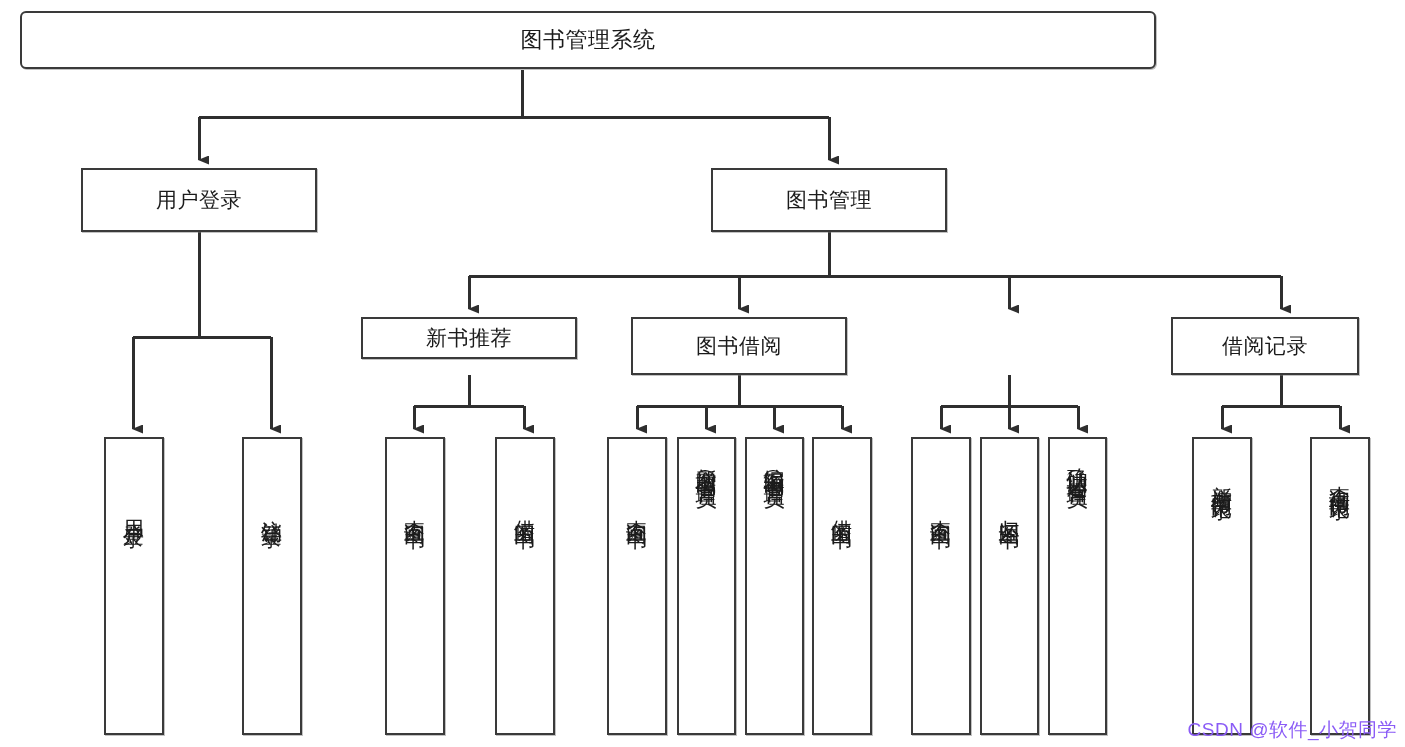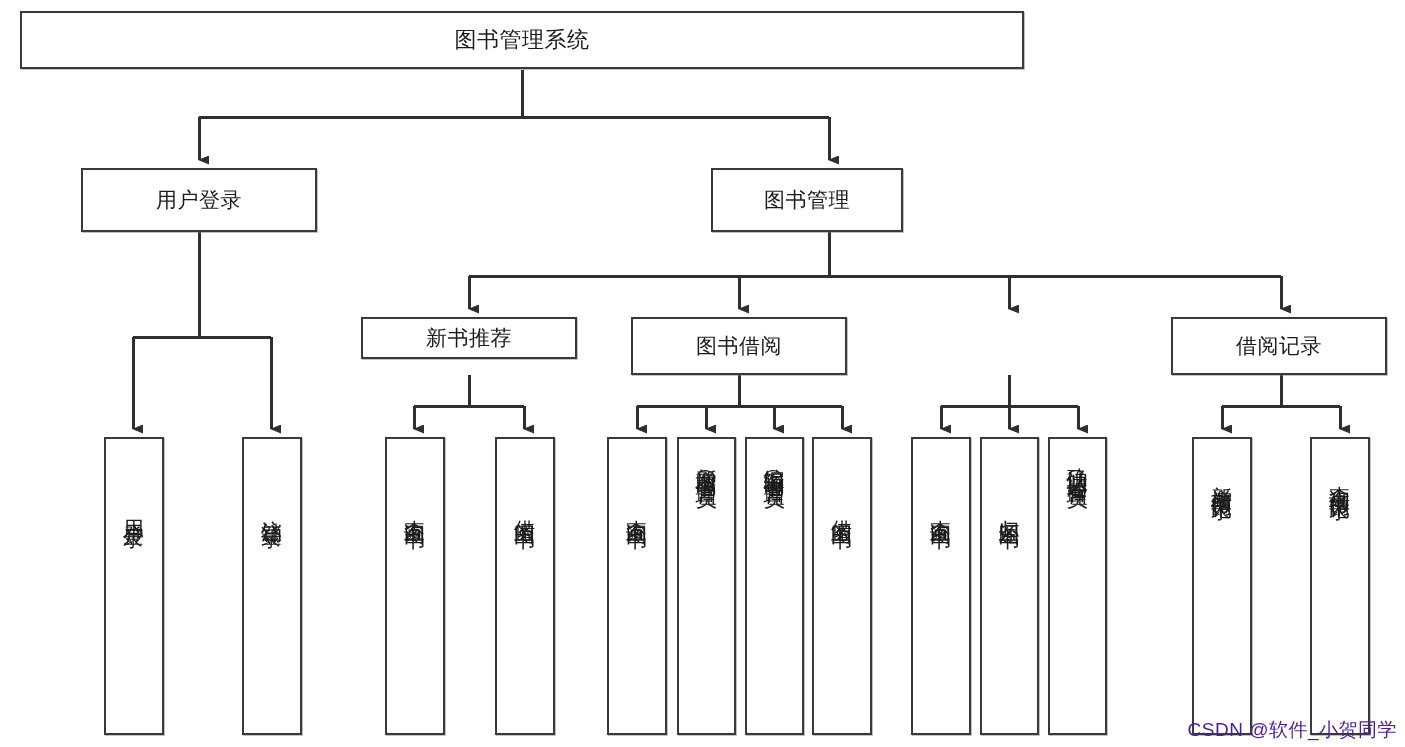--- a/index.html
+++ b/index.html
@@ -64,21 +64,21 @@
     padding-top: 58px;
   }
   .node.vertical.tall .node-label {
     padding-top: 6px;
   }
   #watermark {
     position: absolute;
     right: 8px;
     bottom: 4px;
     font-size: 19px;
-    color: #4c1d95;
+    color: #8b5cf6;
     white-space: nowrap;
     letter-spacing: 0.5px;
   }
 </style>
 </head>
 <body>
 
 <div id="diagram-root">
 
   <svg id="connector-layer" viewBox="0 0 1405 747" width="1405" height="747">
@@ -126,38 +126,38 @@
       <path d="M1009,406 L1009,429" marker-end="url(#arrowhead)"></path>
       <path d="M1078,406 L1078,429" marker-end="url(#arrowhead)"></path>
 
       <path d="M1281,375 L1281,406"></path>
       <path d="M1222,406 L1340,406"></path>
       <path d="M1222,406 L1222,429" marker-end="url(#arrowhead)"></path>
       <path d="M1340,406 L1340,429" marker-end="url(#arrowhead)"></path>
     </g>
   </svg>
 
-  <div class="node root horizontal" style="left:20px; top:11px; width:1004px; height:58px;">
+  <div class="node root horizontal" style="left:20px; top:11px; width:1136px; height:58px;border-radius:6px;">
     <span class="node-label">图书管理系统</span>
   </div>
 
   <div class="node horizontal" style="left:81px; top:168px; width:236px; height:64px;">
     <span class="node-label">用户登录</span>
   </div>
-  <div class="node horizontal" style="left:711px; top:168px; width:192px; height:64px;">
+  <div class="node horizontal" style="left:711px; top:168px; width:236px; height:64px;">
     <span class="node-label">图书管理</span>
   </div>
 
   <div class="node horizontal" style="left:361px; top:317px; width:216px; height:42px;">
     <span class="node-label">新书推荐</span>
   </div>
   <div class="node horizontal" style="left:631px; top:317px; width:216px; height:58px;">
     <span class="node-label">图书借阅</span>
   </div>
-  <div class="node horizontal" style="left:1171px; top:317px; width:216px; height:58px;">
+  <div class="node horizontal" style="left:1171px; top:317px; width:188px; height:58px;">
     <span class="node-label">借阅记录</span>
   </div>
 
   <div class="node vertical mid" style="left:104px; top:437px; width:60px; height:298px;">
     <span class="node-label">用户登录</span>
   </div>
   <div class="node vertical mid" style="left:242px; top:437px; width:60px; height:298px;">
     <span class="node-label">注销登录</span>
   </div>
 

